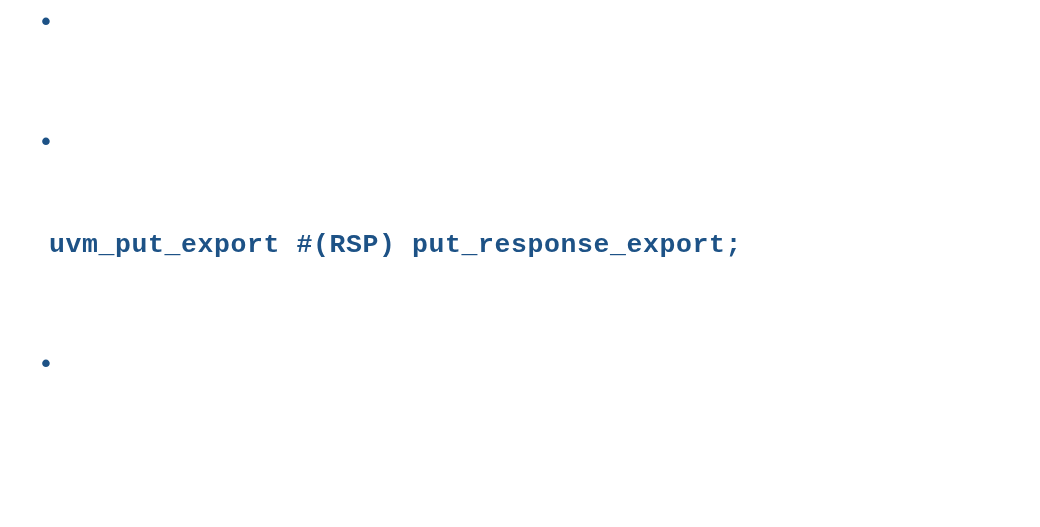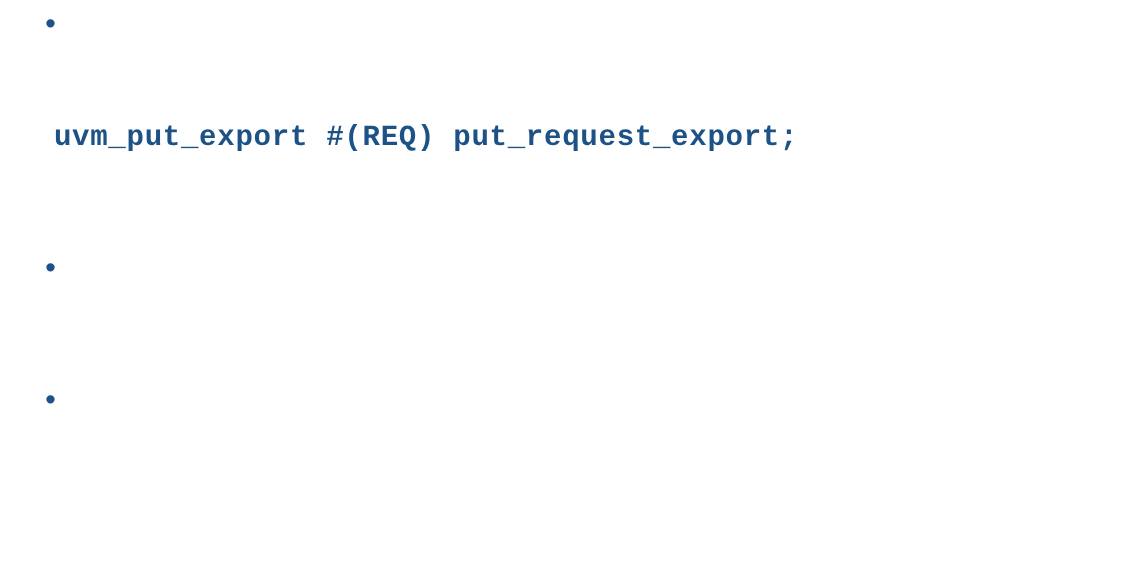--- a/index.html
+++ b/index.html
@@ -68,25 +68,25 @@
   }
 </style>
 </head>
 <body>
 
 <div id="slide-body" style="background: rgb(255, 255, 255);">
   <ul class="bullet-list">
 
     <li class="bullet-item" style="color: rgb(29, 82, 134);">
       <span class="bullet-marker" style="color: rgb(29, 82, 134);">•</span>
-      <span class="bullet-text">uvm_put_export #(REQ) put_request_export;</span>
     </li>
 
     <li class="bullet-item" style="color: rgb(29, 82, 134);">
       <span class="bullet-marker" style="color: rgb(29, 82, 134);">•</span>
+      <span class="bullet-text">uvm_put_export #(RSP) put_response_export;</span>
     </li>
 
     <li class="bullet-item" style="color: rgb(29, 82, 134);">
       <span class="bullet-marker" style="color: rgb(29, 82, 134);">•</span>
       
     </li>
 
   </ul>
 </div>
 

